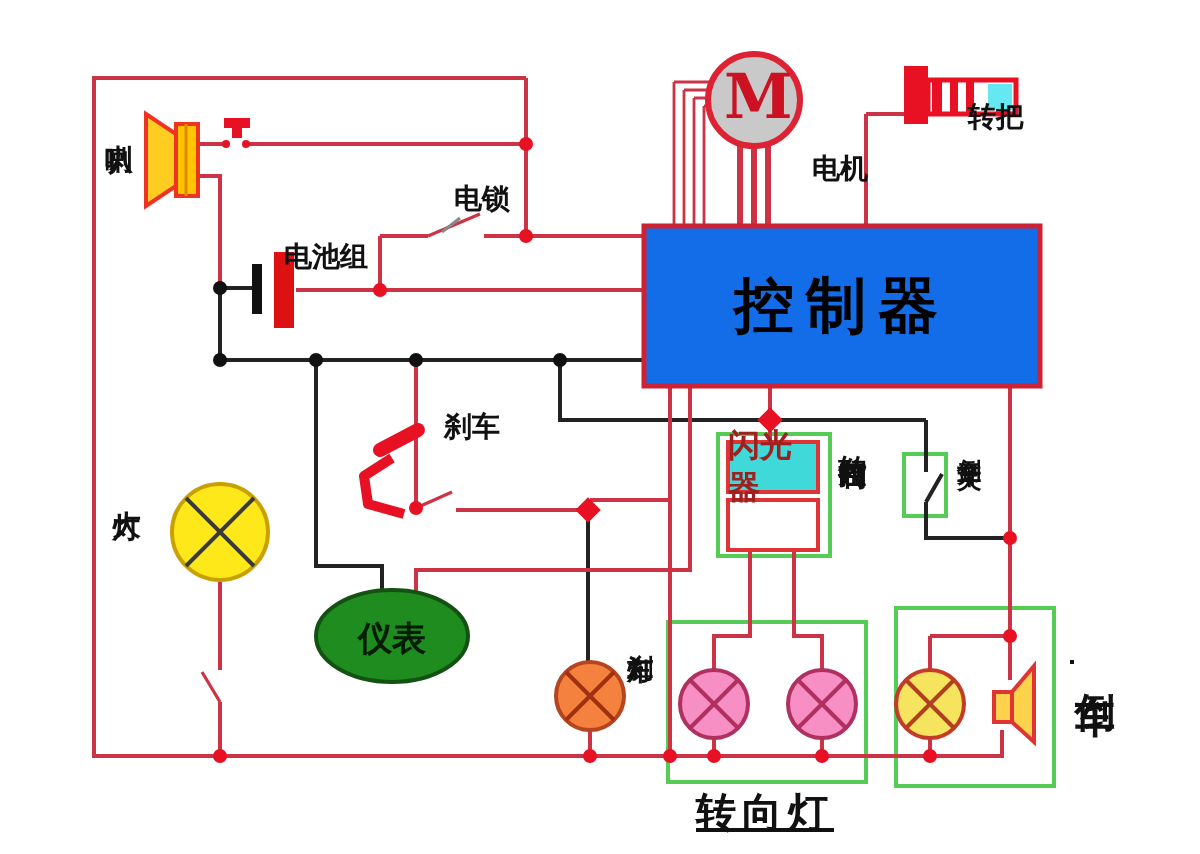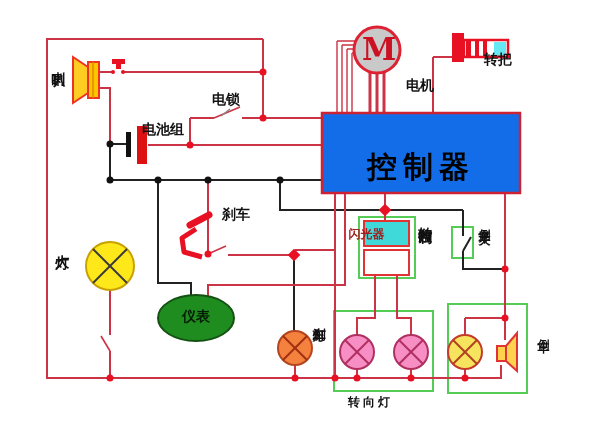--- a/index.html
+++ b/index.html
@@ -4,30 +4,30 @@
 <style>
   html,body{margin:0;padding:0;background:#fff;}
   #stage{position:relative;width:600px;height:427px;background:#ffffff;overflow:hidden;
          font-family:"DejaVu Sans","Liberation Sans",sans-serif;}
   svg{position:absolute;left:0;top:0;}
   .lbl{position:absolute;font-weight:bold;color:#111;line-height:1.05;white-space:nowrap;}
   .vtext{writing-mode:vertical-rl;text-orientation:upright;letter-spacing:1px;}
   .f14{font-size:14px;}
   .f13{font-size:13px;}
   .f12{font-size:12px;}
-  .f15{font-size:12px;}
-  #controller-label{position:absolute;left:322px;top:127px;width:198px;height:80px;
+  .f15{font-size:20px;text-decoration:underline;}
+  #controller-label{position:absolute;left:322px;top:113px;width:198px;height:80px;
       display:flex;align-items:center;justify-content:center;font-size:30px;font-weight:bold;
       color:#000;letter-spacing:6px;}
   #motor-m{position:absolute;left:362px;top:31px;width:30px;height:36px;text-align:center;
       font-family:"DejaVu Serif","Liberation Serif",serif;font-size:31px;font-weight:bold;color:#cc1122;}
-  #flasher-label{position:absolute;left:344px;top:222px;width:45px;height:24px;display:flex;
-      align-items:center;justify-content:center;font-size:12px;font-weight:bold;color:#a02020;}
+  #flasher-label{position:absolute;left:364px;top:222px;width:45px;height:24px;display:flex;
+      align-items:center;justify-content:center;font-size:16px;font-weight:bold;color:#a02020;}
   #meter-label{position:absolute;left:159px;top:308px;width:74px;text-align:center;
-      font-size:14px;font-weight:bold;color:#041c04;}
+      font-size:17px;font-weight:bold;color:#041c04;}
 </style>
 </head>
 <body>
 
 <div id="stage">
 
 <svg width="600" height="427" viewBox="0 0 600 427">
 
   <g fill="none" stroke="#55cc55" stroke-width="2">
     <rect x="359" y="217" width="56" height="61"></rect>
@@ -196,21 +196,21 @@
       <circle cx="110" cy="180" r="3.5"></circle>
       <circle cx="158" cy="180" r="3.5"></circle>
       <circle cx="208" cy="180" r="3.5"></circle>
       <circle cx="280" cy="180" r="3.5"></circle>
     </g>
   </g>
 </svg>
 
 <div class="lbl vtext f14" style="left:51px;top:61px;">喇叭</div>
 <div class="lbl f14" style="left:114px;top:122px;margin-left:28px;">电池组</div>
-<div class="lbl f14" style="left:212px;top:93px;font-family:Liberation Mono, monospace;">电锁</div>
+<div class="lbl f14" style="left:227px;top:93px;">电锁</div>
 <div class="lbl f14" style="left:406px;top:78px;">电机</div>
 <div class="lbl f14" style="left:484px;top:52px;">转把</div>
 <div id="controller-label">控制器</div>
 <div id="motor-m">M</div>
 <div class="lbl vtext f14" style="left:55px;top:244px;">大灯</div>
 <div class="lbl f14" style="left:222px;top:207px;">刹车</div>
 <div id="meter-label">仪表</div>
 <div id="flasher-label">闪光器</div>
 <div class="lbl vtext f14" style="left:418px;top:216px;">转向控制</div>
 <div class="lbl vtext f12" style="left:478px;top:220px;">倒车开关</div>

